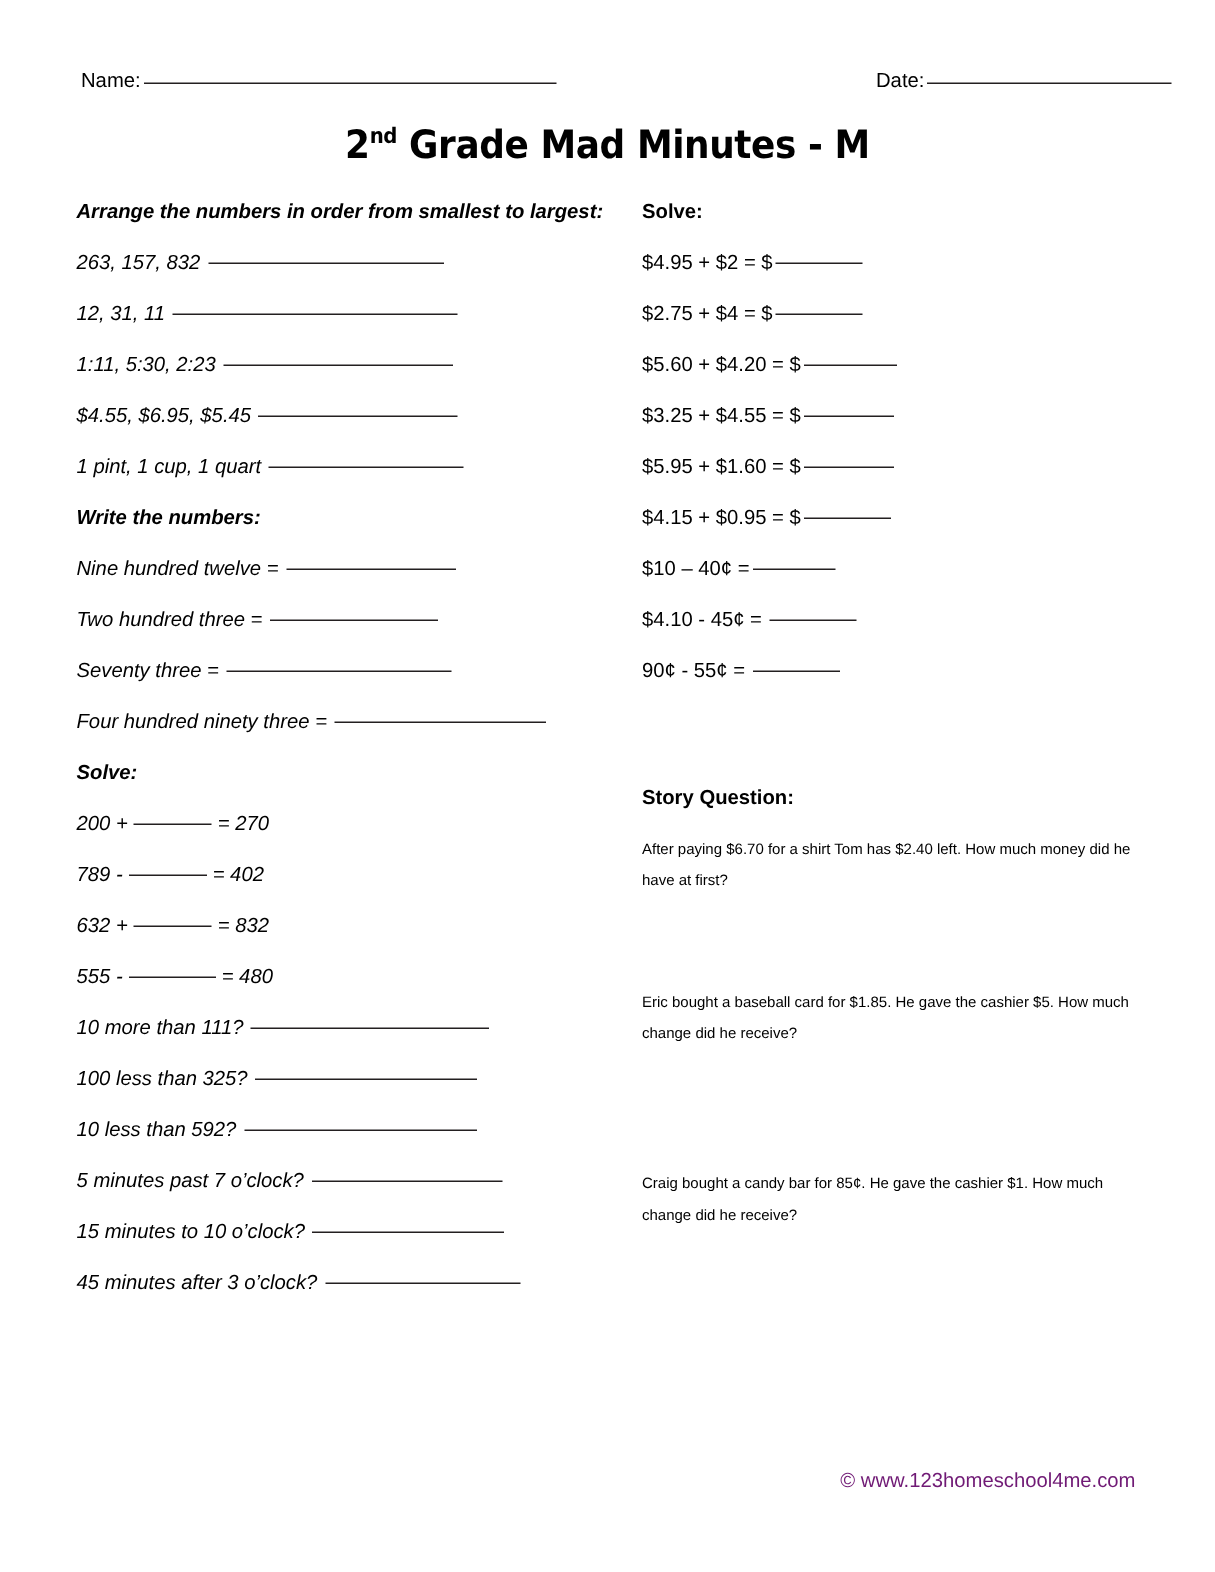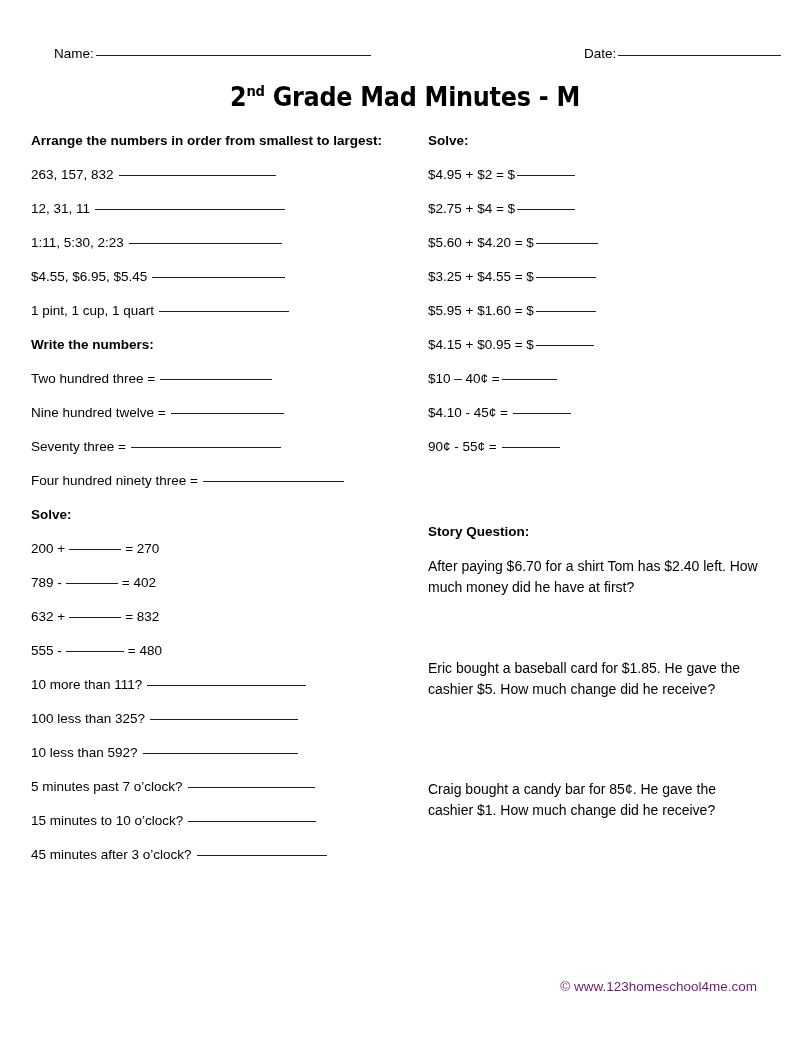--- a/index.html
+++ b/index.html
@@ -65,21 +65,21 @@
     font-size: 0.55em;
     vertical-align: super;
     line-height: 0;
   }
 
   
   .col {
     position: absolute;
     top: 131px;
   }
-  .col-left  { left: 31px;  width: 370px; }
+  .col-left  { left: 51px;  width: 370px; font-style: italic; }
   .col-right { left: 428px; width: 352px; }
 
   .row {
     height: 34px;
     font-size: 13.5px;
     line-height: 20px;
     white-space: nowrap;
     display: flex;
     align-items: baseline;
   }
@@ -104,21 +104,21 @@
     top: -3px;
     margin: 0 4px;
   }
 
   
   .row.gap { height: 34px; }
   .row.gap-half { height: 17px; }
 
   
   .story {
-    font-size: 14px;
+    font-size: 10px;
     line-height: 21px;
     width: 330px;
     white-space: normal;
   }
   .story-block { height: 102px; }
   .story-block2 { height: 121px; }
 
   
   .footer {
     position: absolute;
@@ -171,26 +171,26 @@
       <span class="blank" style="width:133px"></span>
     </div>
     <div class="row">
       <span class="txt">1 pint, 1 cup, 1 quart</span>
       <span class="blank" style="width:130px"></span>
     </div>
 
     <div class="row heading">Write the numbers:</div>
 
     <div class="row">
+      <span class="txt">Nine hundred twelve =</span>
+      <span class="blank" style="width:113px"></span>
+    </div>
+    <div class="row">
       <span class="txt">Two hundred three =</span>
       <span class="blank" style="width:112px"></span>
-    </div>
-    <div class="row">
-      <span class="txt">Nine hundred twelve =</span>
-      <span class="blank" style="width:113px"></span>
     </div>
     <div class="row">
       <span class="txt">Seventy three =</span>
       <span class="blank" style="width:150px"></span>
     </div>
     <div class="row">
       <span class="txt">Four hundred ninety three =</span>
       <span class="blank" style="width:141px"></span>
     </div>
 

